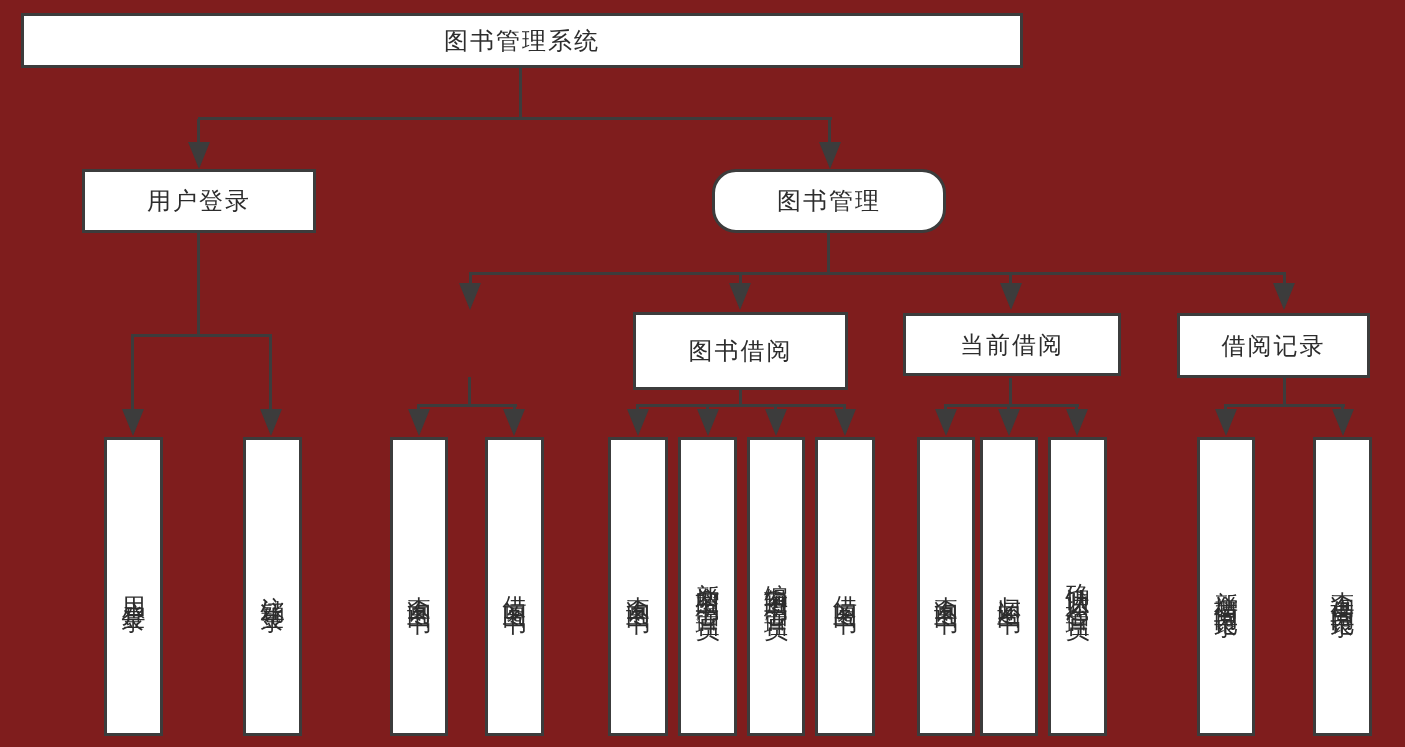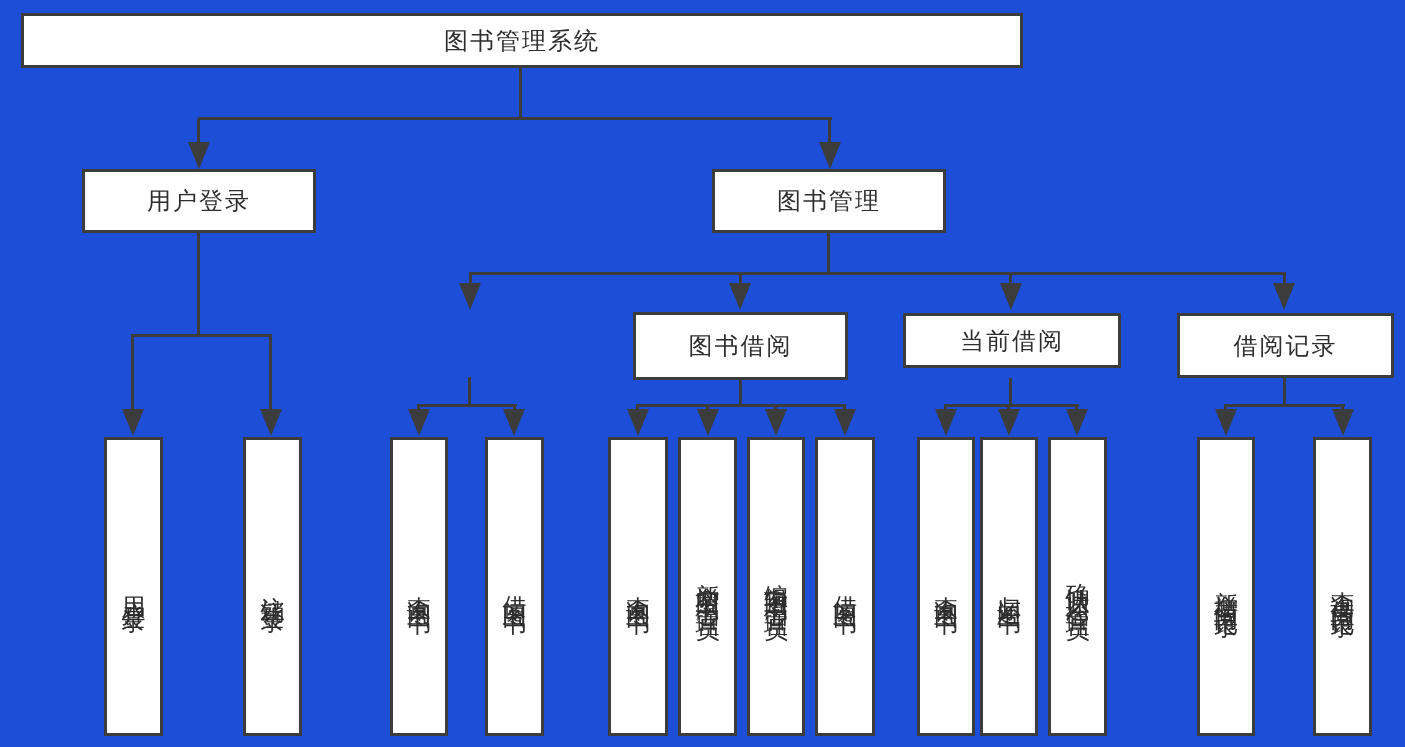--- a/index.html
+++ b/index.html
@@ -1,17 +1,17 @@
 <!DOCTYPE html>
 <html><head>
 <meta charset="utf-8">
 <style>
   html,body{margin:0;padding:0;background:#ffffff;}
   .canvas{
-    position:relative;width:1405px;height:747px;background:#1d4ed8;
+    position:relative;width:1405px;height:747px;background:#7f1d1d;
     font-family:"Liberation Sans",sans-serif;overflow:hidden;
   }
   .box{
     position:absolute;background:#ffffff;border:3px solid #3c3c3c;
     box-sizing:border-box;display:flex;align-items:center;justify-content:center;
     color:#2d2d2d;font-size:24px;letter-spacing:2px;z-index:2;
   }
   .leaf .vtext{
     writing-mode:vertical-rl;text-orientation:mixed;
     letter-spacing:5px;line-height:1;white-space:nowrap;
@@ -42,21 +42,21 @@
   <div class="vline" style="left:519px;top:67px;height:53px;"></div>
   <div class="hline" style="left:198px;top:117px;width:634px;"></div>
   <div class="vline" style="left:197px;top:119px;height:26px;"></div>
   <div class="arrow" style="left:188px;top:142px;"></div>
   <div class="vline" style="left:828px;top:119px;height:26px;"></div>
   <div class="arrow" style="left:819px;top:142px;"></div>
 
   <div class="box" style="left:82px;top:169px;width:234px;height:64px;">
     <span>用户登录</span>
   </div>
-  <div class="box" style="left:712px;top:169px;width:234px;height:64px;">
+  <div class="box" style="left:712px;top:169px;width:234px;height:64px;border-radius:24px;">
     <span>图书管理</span>
   </div>
 
   <div class="vline" style="left:197px;top:233px;height:104px;"></div>
   <div class="hline" style="left:131px;top:334px;width:141px;"></div>
   <div class="vline" style="left:131px;top:336px;height:74px;"></div>
   <div class="arrow" style="left:122px;top:409px;"></div>
   <div class="vline" style="left:269px;top:336px;height:74px;"></div>
   <div class="arrow" style="left:260px;top:409px;"></div>
 
@@ -64,27 +64,27 @@
   <div class="hline" style="left:469px;top:272px;width:817px;"></div>
   <div class="vline" style="left:469px;top:274px;height:11px;"></div>
   <div class="arrow" style="left:459px;top:283px;"></div>
   <div class="vline" style="left:739px;top:274px;height:11px;"></div>
   <div class="arrow" style="left:729px;top:283px;"></div>
   <div class="vline" style="left:1009px;top:274px;height:11px;"></div>
   <div class="arrow" style="left:1000px;top:283px;"></div>
   <div class="vline" style="left:1283px;top:274px;height:11px;"></div>
   <div class="arrow" style="left:1273px;top:283px;"></div>
 
-  <div class="box" style="left:633px;top:312px;width:215px;height:68px;">
+  <div class="box" style="left:633px;top:312px;width:215px;height:78px;">
     <span>图书借阅</span>
   </div>
-  <div class="box" style="left:903px;top:313px;width:218px;height:55px;">
+  <div class="box" style="left:903px;top:313px;width:218px;height:63px;">
     <span>当前借阅</span>
   </div>
-  <div class="box" style="left:1177px;top:313px;width:217px;height:65px;">
+  <div class="box" style="left:1177px;top:313px;width:193px;height:65px;">
     <span>借阅记录</span>
   </div>
 
   <div class="vline" style="left:468px;top:377px;height:30px;"></div>
   <div class="hline" style="left:417px;top:404px;width:100px;"></div>
   <div class="vline" style="left:417px;top:406px;height:6px;"></div>
   <div class="arrow" style="left:408px;top:409px;"></div>
   <div class="vline" style="left:513px;top:406px;height:6px;"></div>
   <div class="arrow" style="left:503px;top:409px;"></div>
 

